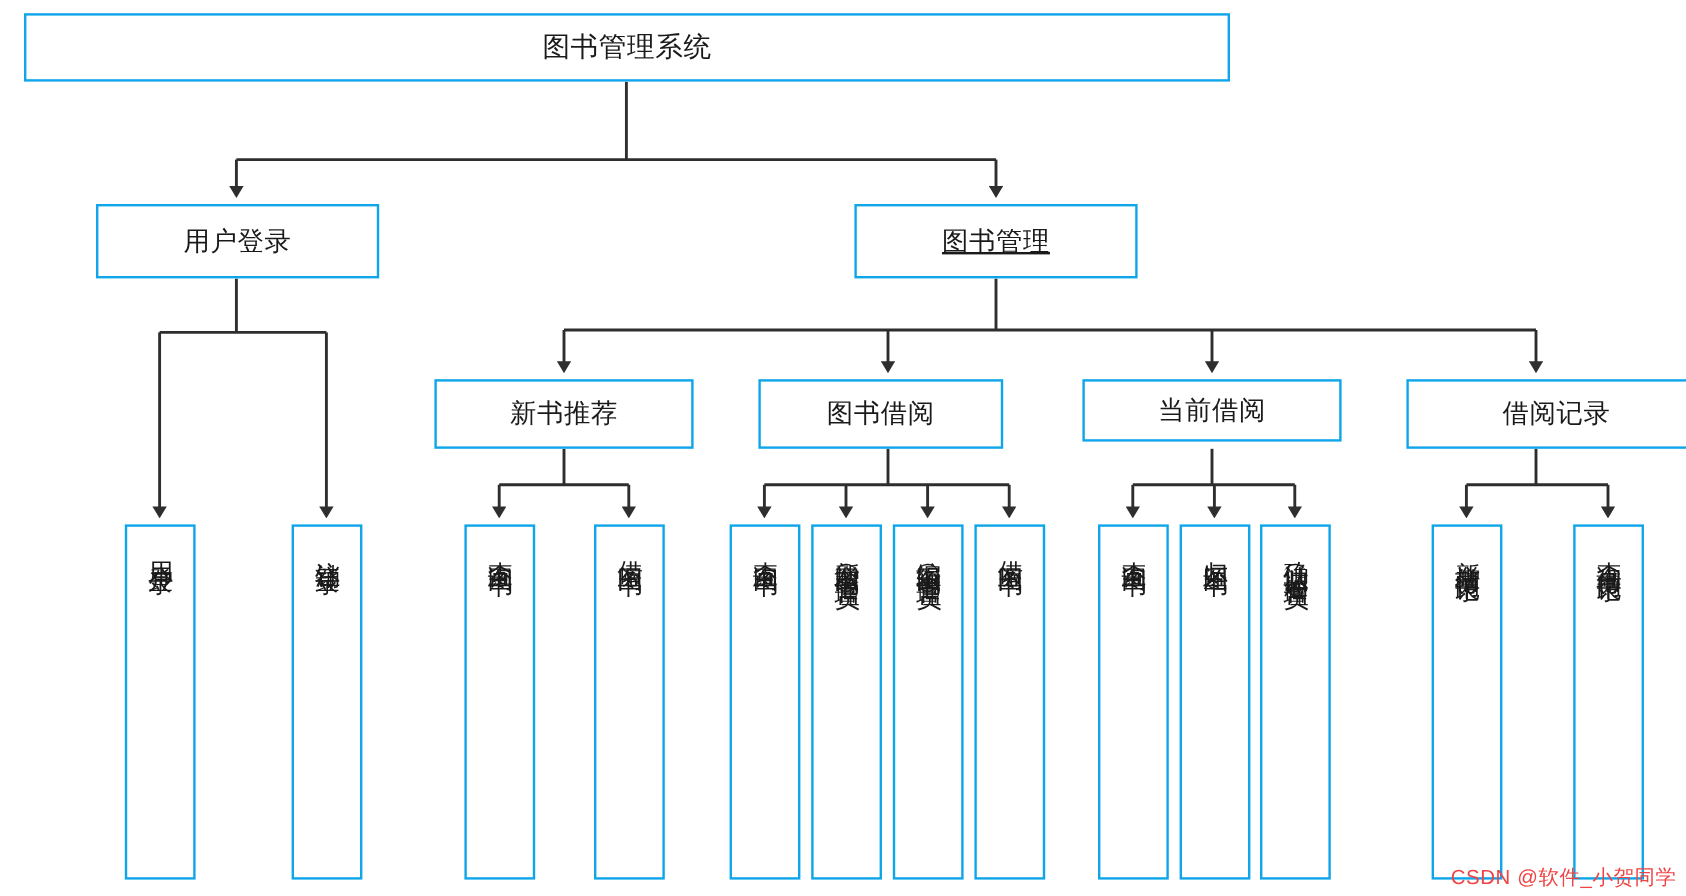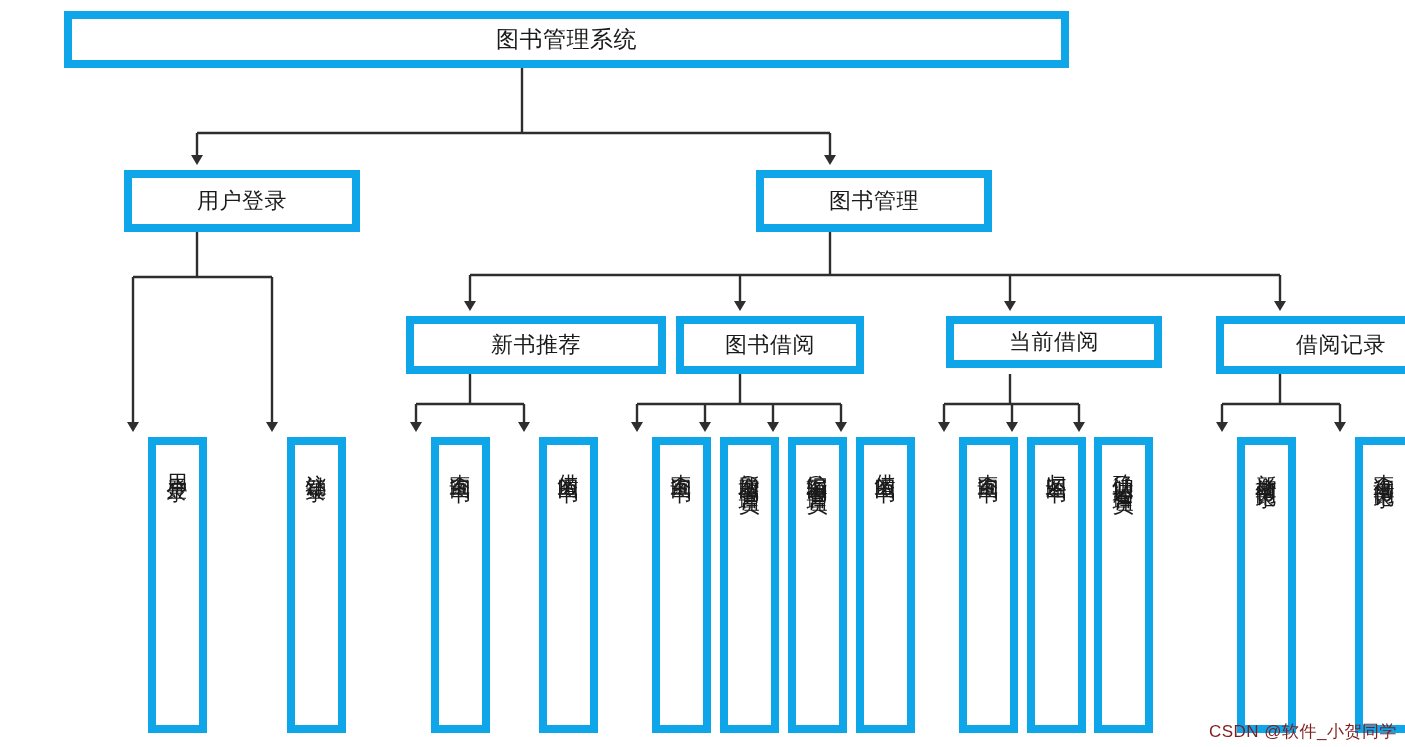--- a/index.html
+++ b/index.html
@@ -23,27 +23,26 @@
     left: 0;
     top: 0;
     width: 1405px;
     height: 747px;
     pointer-events: none;
   }
   .node {
     position: absolute;
     box-sizing: border-box;
     background: #ffffff;
-    border: 8px solid #0ea5e9;
+    border: 2px solid #0ea5e9;
     display: flex;
     align-items: center;
     justify-content: center;
     color: #1a1a1a;
     z-index: 2;
-    margin-left: 44px;
   }
   .node-label {
     display: block;
     line-height: 1.18;
     letter-spacing: 0.5px;
     white-space: nowrap;
   }
   
   .node.horiz .node-label {
     font-size: 22px;
@@ -63,21 +62,21 @@
     font-size: 21px;
     letter-spacing: 3px;
     line-height: 1;
     white-space: nowrap;
   }
   .watermark {
     position: absolute;
     right: 8px;
     bottom: 4px;
     font-size: 17px;
-    color: #7f1d1d;
+    color: #ef4444;
     z-index: 3;
     white-space: nowrap;
     letter-spacing: 0.5px;
   }
 </style>
 </head>
 <body>
 
 <div id="diagram">
 
@@ -131,28 +130,28 @@
     </g>
   </svg>
 
   <div class="node horiz root" style="left:20px; top:11px; width:1005px; height:57px;">
     <span class="node-label">图书管理系统</span>
   </div>
 
   <div class="node horiz" style="left:80px; top:170px; width:236px; height:62px;">
     <span class="node-label">用户登录</span>
   </div>
-  <div class="node horiz" style="left:712px; top:170px; width:236px; height:62px;">
+  <div class="node horiz" style="left:712px; top:170px; width:236px; height:62px;text-decoration:underline;">
     <span class="node-label">图书管理</span>
   </div>
 
-  <div class="node horiz" style="left:362px; top:316px; width:260px; height:58px;">
+  <div class="node horiz" style="left:362px; top:316px; width:216px; height:58px;">
     <span class="node-label">新书推荐</span>
   </div>
-  <div class="node horiz" style="left:632px; top:316px; width:188px; height:58px;">
+  <div class="node horiz" style="left:632px; top:316px; width:204px; height:58px;">
     <span class="node-label">图书借阅</span>
   </div>
   <div class="node horiz" style="left:902px; top:316px; width:216px; height:52px;">
     <span class="node-label">当前借阅</span>
   </div>
   <div class="node horiz" style="left:1172px; top:316px; width:250px; height:58px;">
     <span class="node-label">借阅记录</span>
   </div>
 
   <div class="node vert" style="left:104px; top:437px; width:59px; height:296px;">

